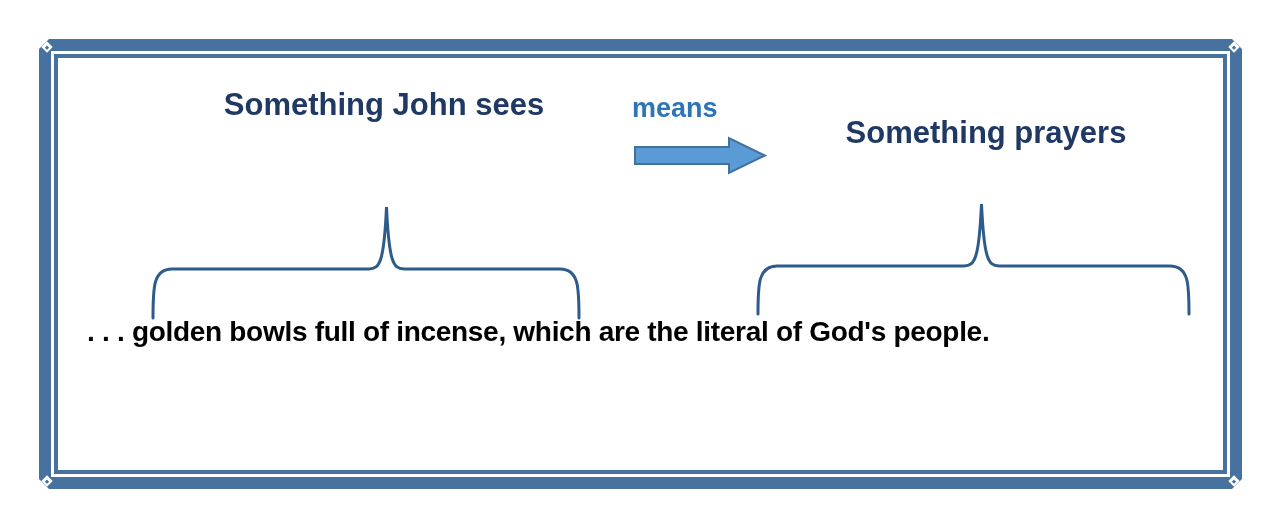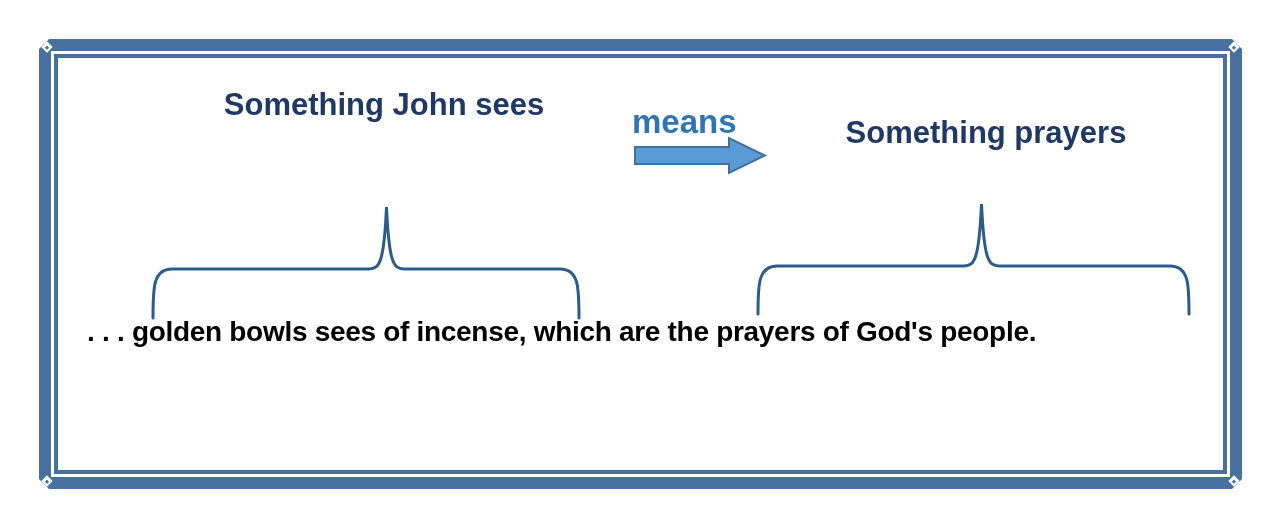--- a/index.html
+++ b/index.html
@@ -48,22 +48,22 @@
     font-weight: bold;
     line-height: 42px;
     text-align: center;
     white-space: nowrap;
   }
   .heading-left  { left: 183px; top: 84px;  width: 402px; }
   .heading-right { left: 786px; top: 112px; width: 400px; }
 
   
   .means-label {
-    position: absolute; left: 632px; top: 102px;
-    color: #2e75b6; font-size: 33px; font-weight: bold;
+    position: absolute; left: 632px; top: 88px;
+    color: #2e75b6; font-size: 27px; font-weight: bold;
     line-height: 40px; white-space: nowrap; text-align: center;
   }
   .means-arrow { position: absolute; left: 633px; top: 134px; width: 135px; height: 44px; }
 
   
   .braces { position: absolute; left: 0; top: 0; width: 1277px; height: 527px; pointer-events: none; }
   .brace-path { fill: none; stroke: #2d5c8c; stroke-width: 3; stroke-linecap: round; }
 
   
   .quote {
@@ -97,16 +97,16 @@
   </svg>
 
   <div class="heading heading-right">Something prayers</div>
 
   <svg class="braces" viewBox="0 0 1277 527" xmlns="http://www.w3.org/2000/svg">
     <path class="brace-path" d="M 153 318 C 153 288 153 269 172 269 L 369 269 C 380 269 384 261 386.5 207 C 389 261 393 269 404 269 L 560 269 C 579 269 579 288 579 318"></path>
     <path class="brace-path" d="M 758 314 C 758 285 758 266 777 266 L 964 266 C 975 266 979 258 981.5 204 C 984 258 988 266 999 266 L 1170 266 C 1189 266 1189 285 1189 314"></path>
   </svg>
 
   <div class="quote">
-    <div>. . . golden bowls sees of incense, which are the prayers of God's people.</div>
+    <div>. . . golden bowls full of incense, which are the literal of God's people.</div>
   </div>
 
 </div>
 
 </body></html>

